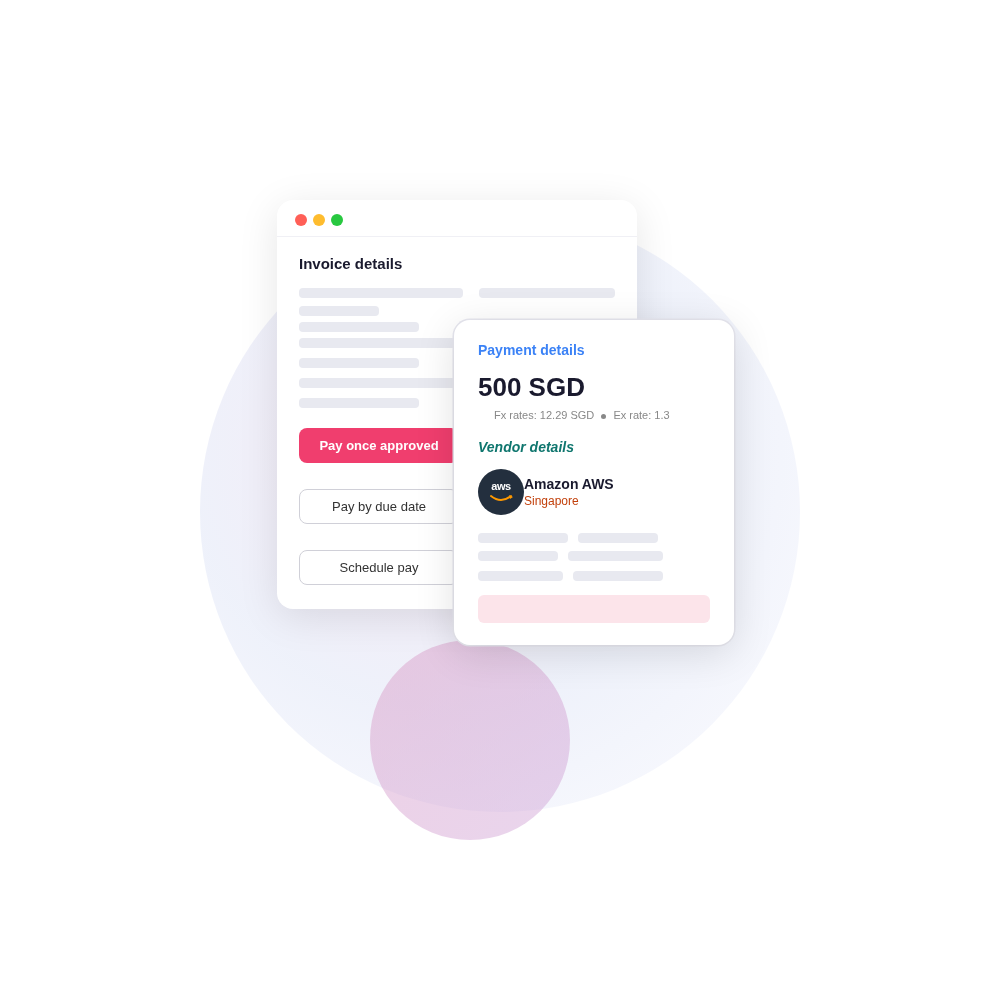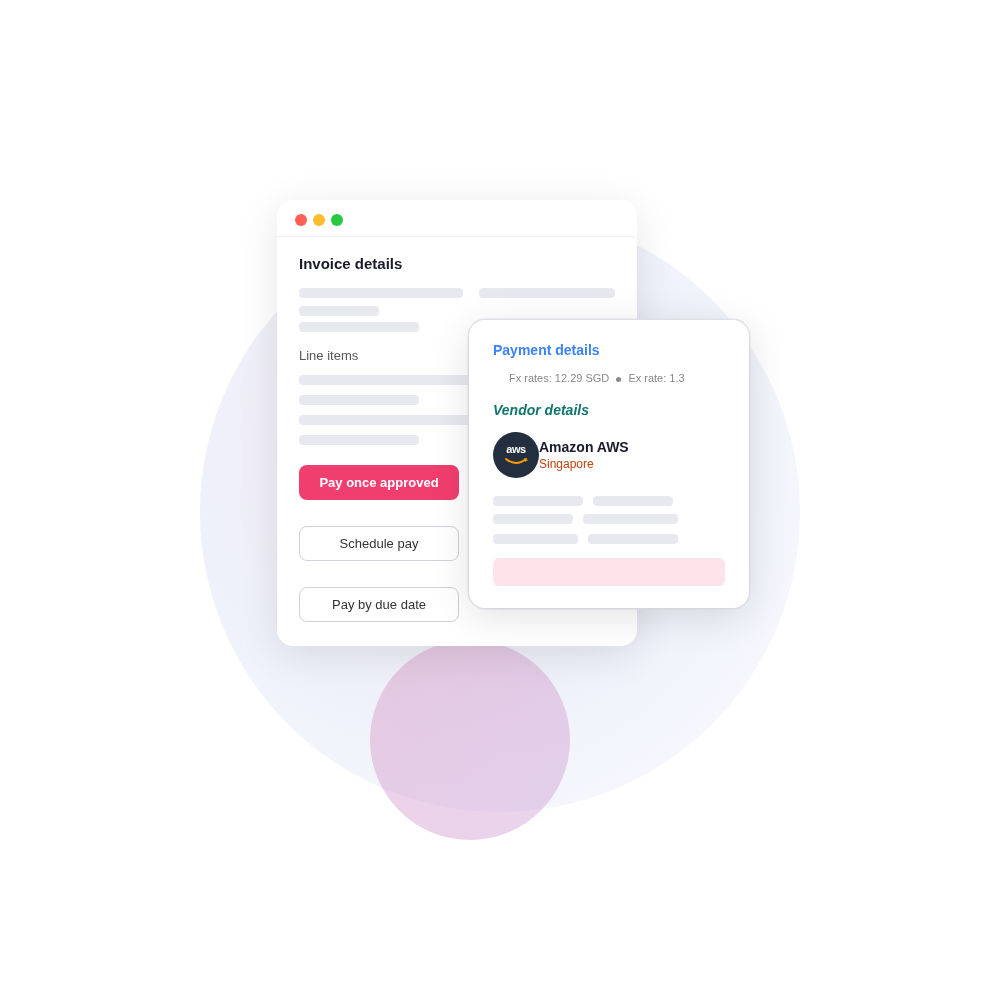--- a/index.html
+++ b/index.html
@@ -138,21 +138,21 @@
       font-weight: 500;
       cursor: pointer;
       text-align: center;
       width: 160px;
     }
 
     
     .payment-card {
       position: absolute;
       top: 120px;
-      right: 1px;
+      right: 16px;
       width: 280px;
       background: #ffffff;
       border-radius: 16px;
       box-shadow: 0 8px 40px rgba(0,0,0,0.12), 0 0 0 1.5px #e8e8f0;
       padding: 22px 24px 22px;
       z-index: 2;
     }
 
     .payment-section-title {
       font-size: 14px;
@@ -281,49 +281,49 @@
         <div class="skeleton-row">
           <span class="skeleton skeleton-xl"></span>
           <span class="skeleton skeleton-long"></span>
         </div>
         <div style="margin-top:8px;">
           <span class="skeleton skeleton-short" style="margin-bottom:6px;display:block;"></span>
           <span class="skeleton skeleton-medium"></span>
         </div>
       </div>
 
-      <div class="section-label">Line items</div>
 
       <div>
         <div class="skeleton-row" style="justify-content: space-between; margin-bottom:10px;">
           <span class="skeleton skeleton-xl"></span>
           <span class="skeleton skeleton-short"></span>
         </div>
         <div class="skeleton-row" style="margin-bottom:10px;">
           <span class="skeleton skeleton-medium"></span>
         </div>
         <div class="skeleton-row" style="margin-bottom:10px;">
           <span class="skeleton skeleton-xl"></span>
         </div>
         <div class="skeleton-row">
           <span class="skeleton skeleton-medium"></span>
         </div>
       </div>
 
       <div class="button-group">
         <button class="btn-primary">Pay once approved</button>
+        <button class="btn-outline">Pay by due date</button>
         <button class="btn-outline">Schedule pay</button>
-        <button class="btn-outline">Pay by due date</button>
       </div>
     </div>
   </div>
 
   <div class="payment-card">
     <div class="payment-section-title">Payment details</div>
 
+    <div class="payment-amount">500 SGD</div>
     <div class="payment-fx">
       <span>Fx rates: 12.29 SGD</span>
       <span class="fx-dot"></span>
       <span>Ex rate: 1.3</span>
     </div>
 
     <div class="vendor-section-title">Vendor details</div>
 
     <div class="vendor-row">
       <div class="vendor-avatar">

